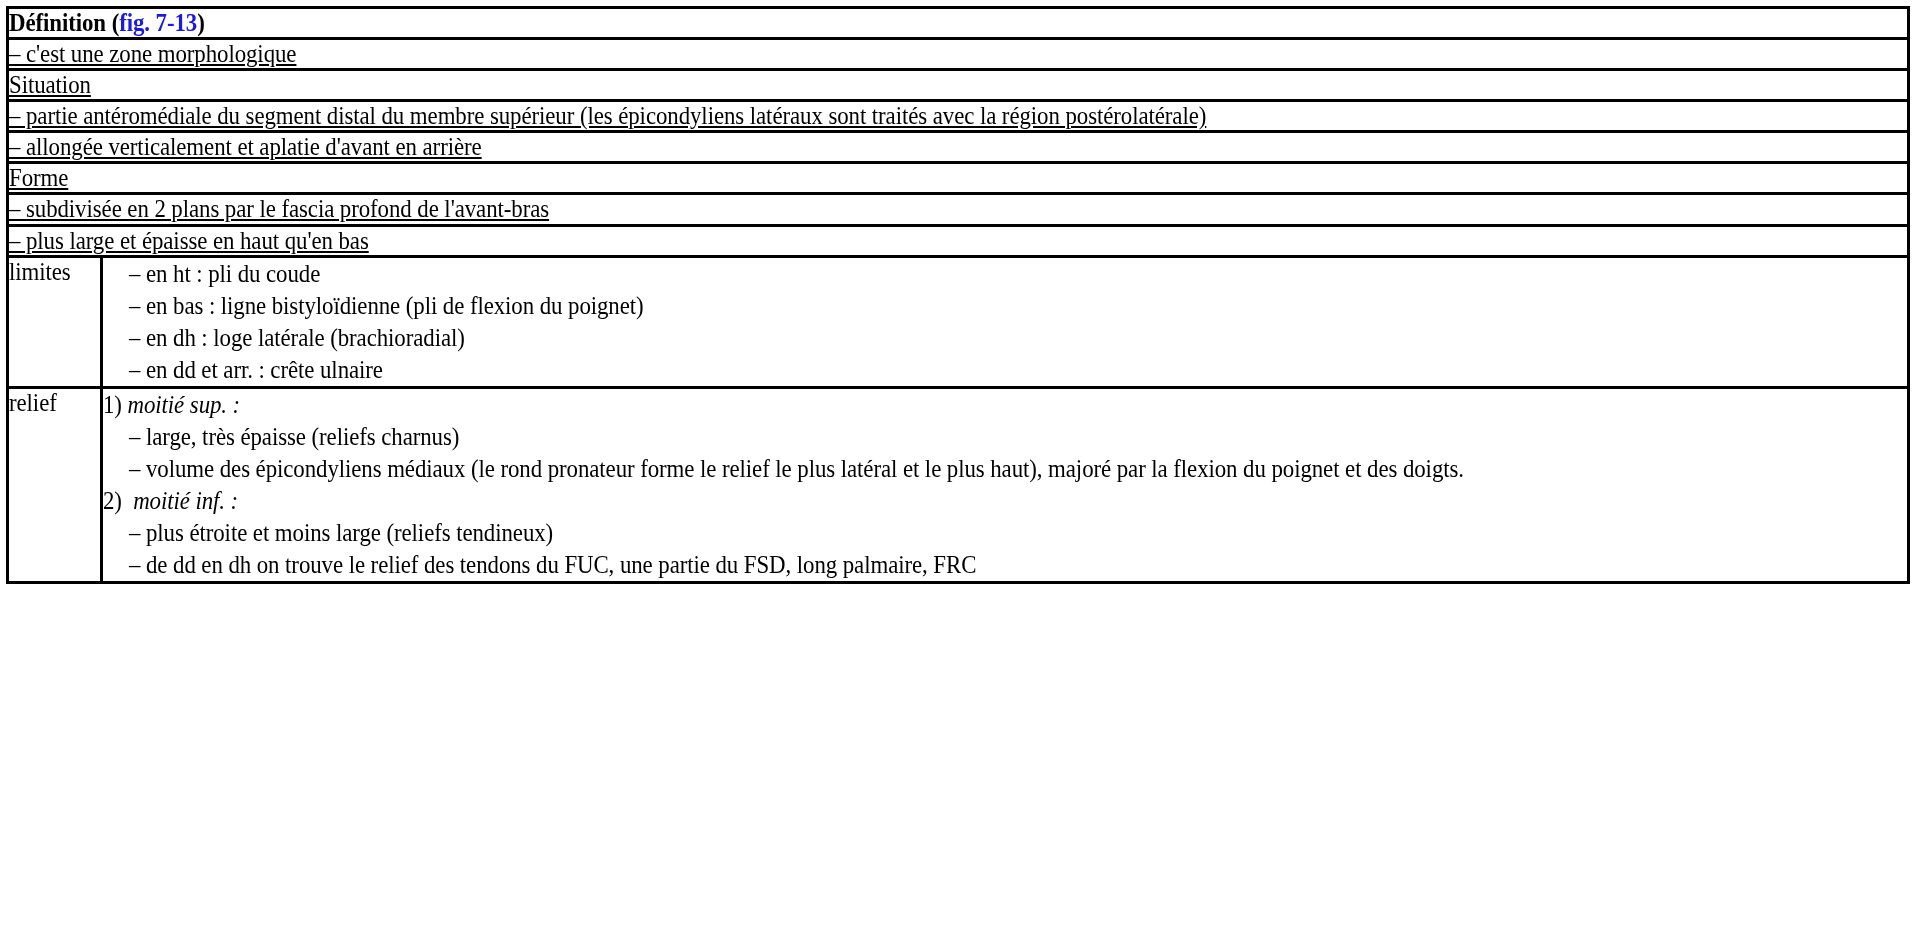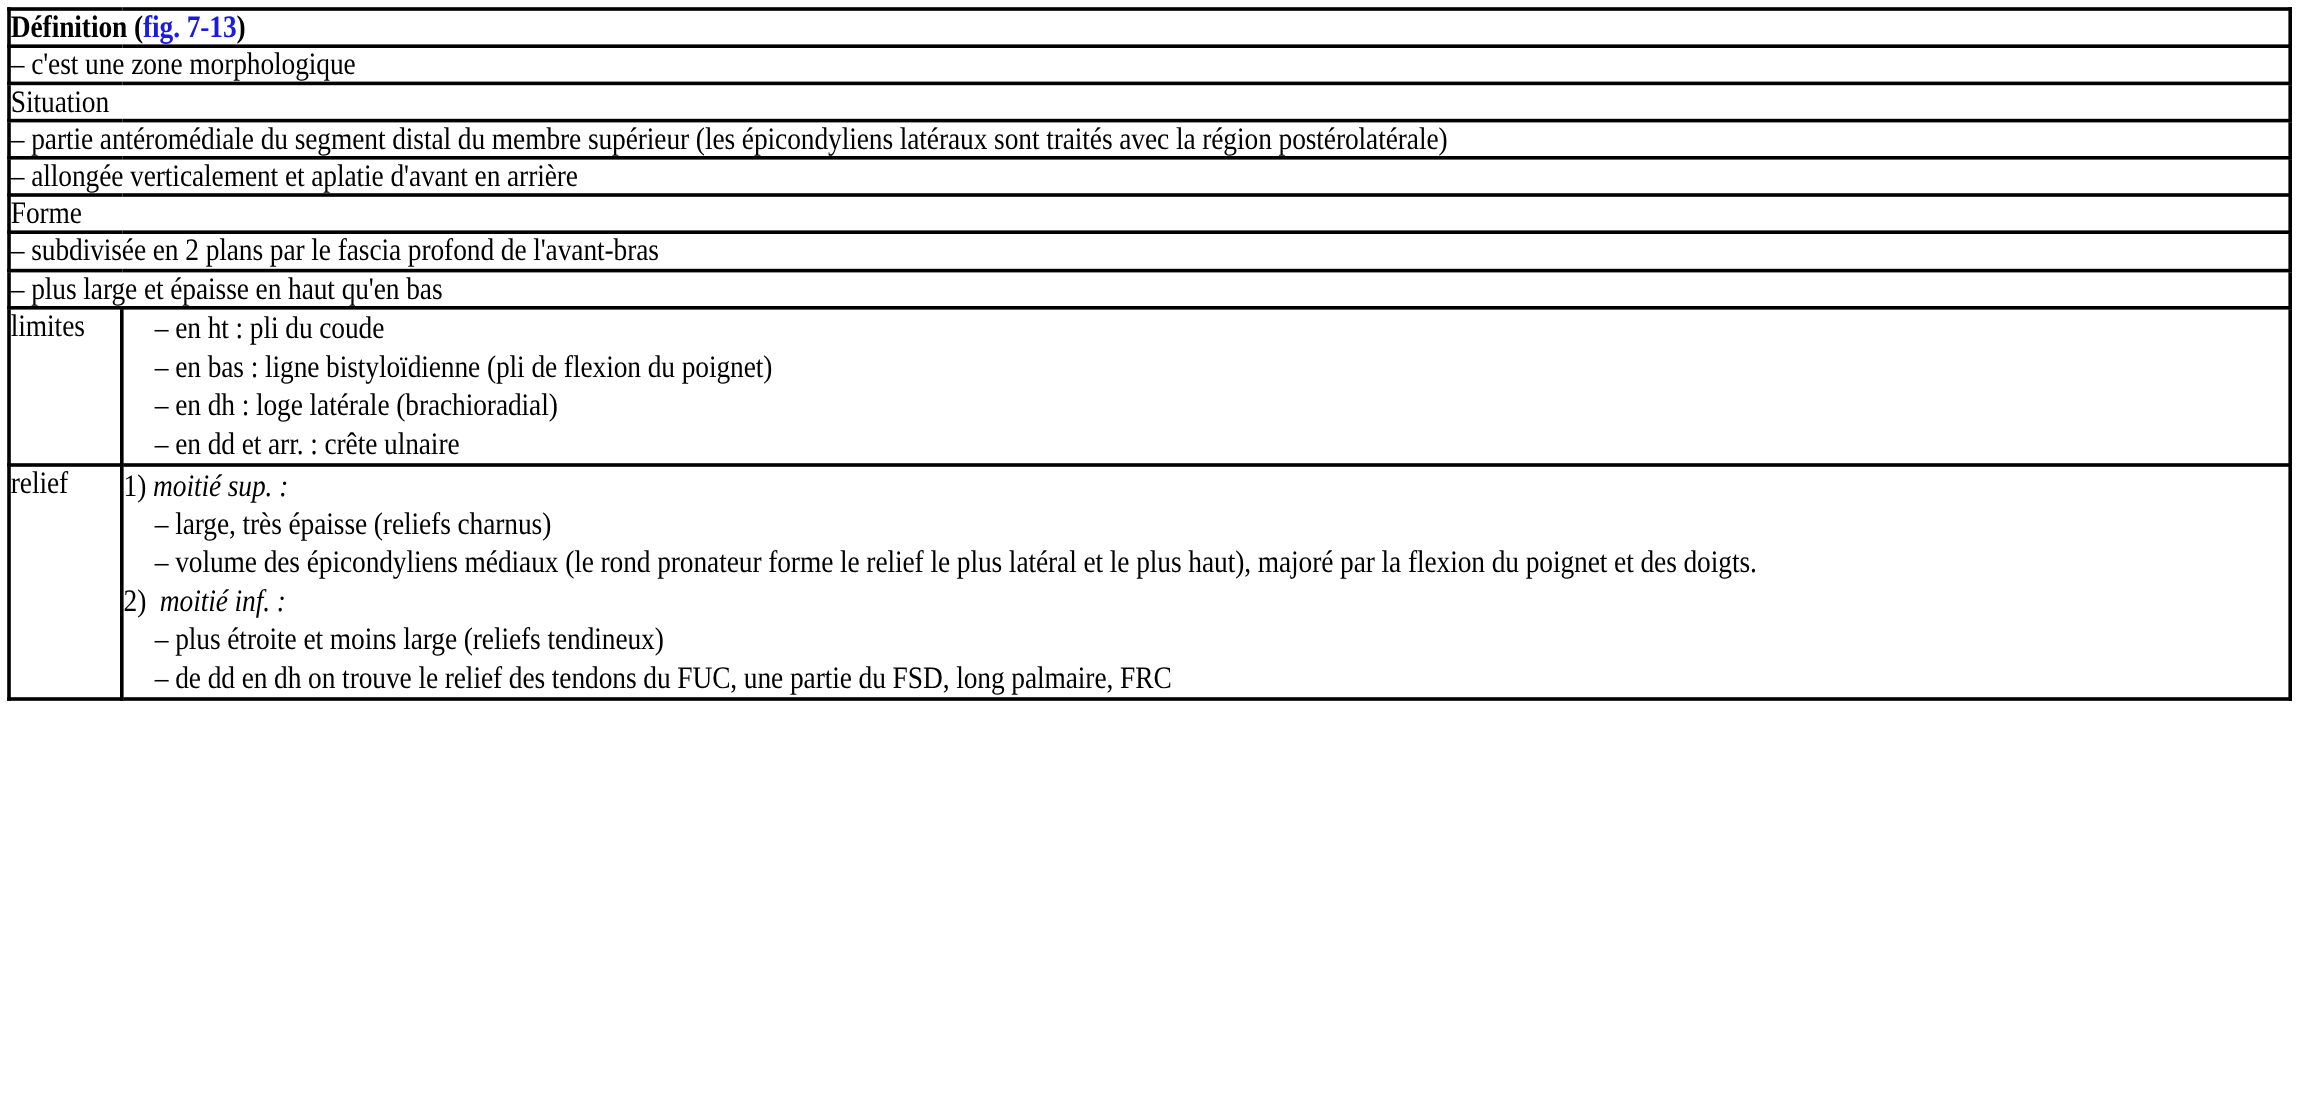--- a/index.html
+++ b/index.html
@@ -49,24 +49,26 @@
 
   .cell-head {
     padding: 7px 0 9px 10px;
   }
   .cell-head .txt {
     font-weight: bold;
   }
 
   .cell-section {
     padding: 7px 0 9px 10px;
+    text-decoration: underline;
   }
 
   .cell-bullet {
     padding: 7px 0 9px 46px;
+    text-decoration: underline;
   }
 
   .label-cell {
     width: 94px;
     padding: 9px 0 9px 10px;
   }
 
   .body-cell {
     padding: 9px 0 10px 38px;
   }

